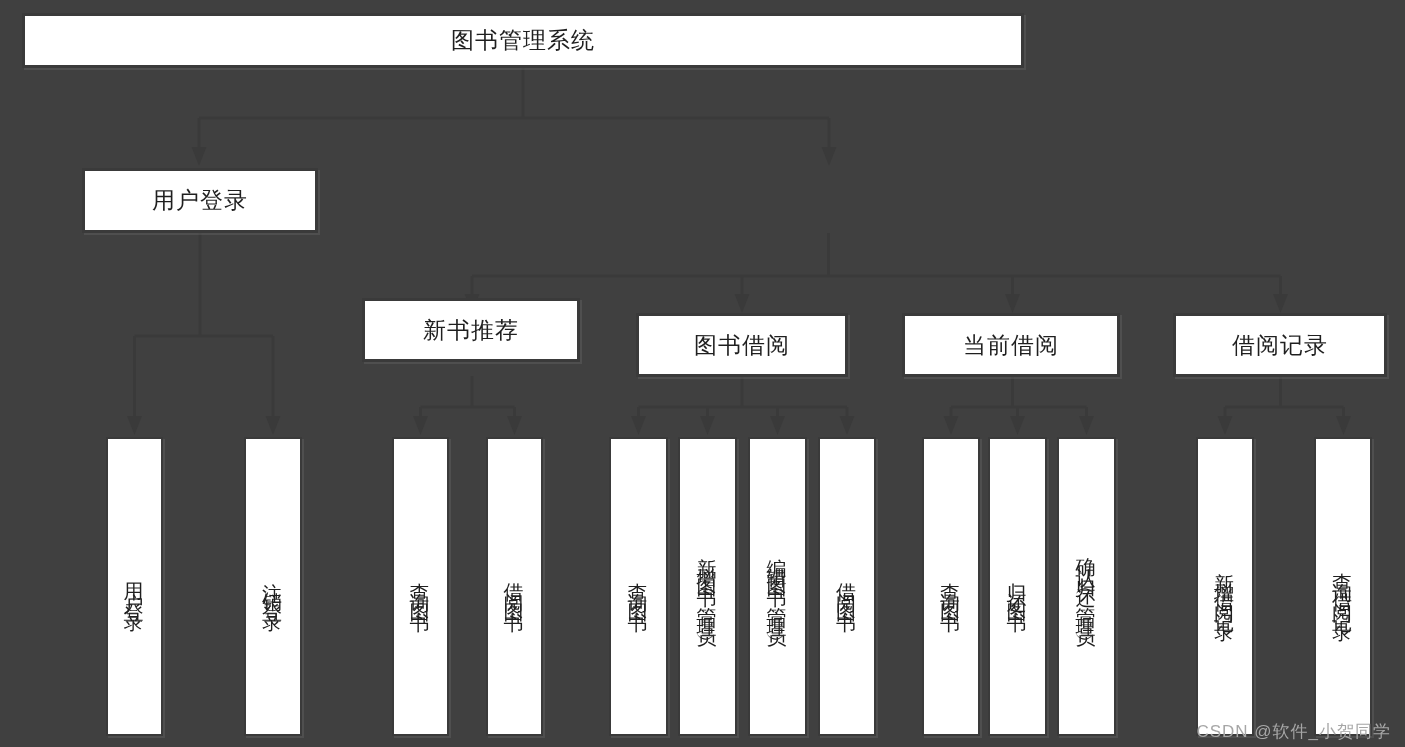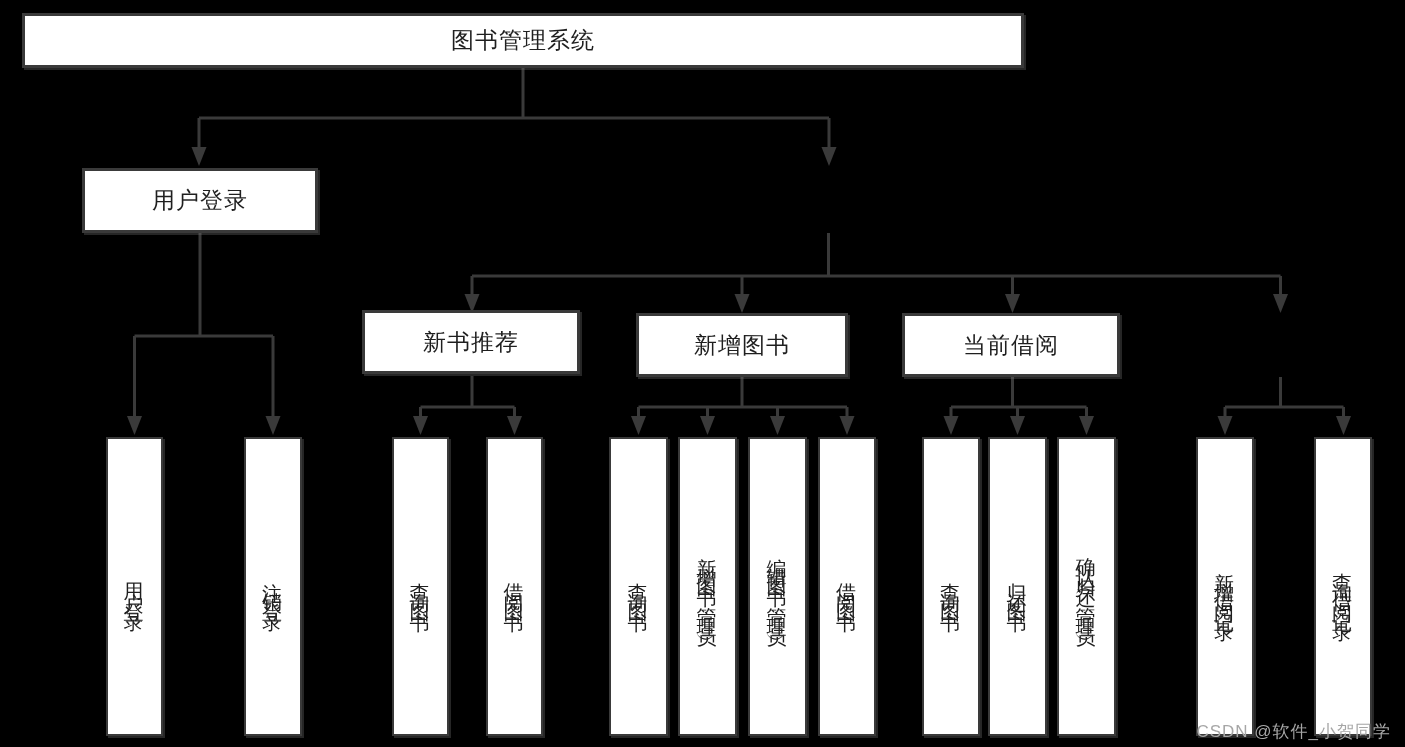--- a/index.html
+++ b/index.html
@@ -5,21 +5,21 @@
   html, body {
     margin: 0;
     padding: 0;
     background: #ffffff;
     font-family: "Liberation Sans", sans-serif;
   }
   .canvas {
     position: relative;
     width: 1405px;
     height: 747px;
-    background: #000000;
+    background: #404040;
     overflow: hidden;
   }
   .connectors {
     position: absolute;
     left: 0;
     top: 0;
     z-index: 1;
   }
   .node {
     position: absolute;
@@ -96,28 +96,31 @@
   </svg>
 
   <div class="node h" style="left:22px; top:13px; width:1002px; height:55px;">
     <span>图书管理系统</span>
   </div>
 
   <div class="node h" style="left:82px; top:168px; width:236px; height:65px;">
     <span>用户登录</span>
   </div>
 
-  <div class="node h" style="left:362px; top:310px; width:218px; height:64px;font-family:Liberation Mono, monospace;">
+  <div class="node h" style="left:362px; top:298px; width:218px; height:64px;font-family:Liberation Mono, monospace;">
     <span>新书推荐</span>
   </div>
   <div class="node h" style="left:636px; top:313px; width:212px; height:64px;">
-    <span>新增图书</span>
+    <span>图书借阅</span>
   </div>
   <div class="node h" style="left:902px; top:313px; width:218px; height:64px;text-align:right;">
     <span>当前借阅</span>
+  </div>
+  <div class="node h" style="left:1173px; top:313px; width:214px; height:64px;">
+    <span>借阅记录</span>
   </div>
 
   <div class="node leaf" style="left:106px; top:437px; width:57px; height:299px;">
     <span>用户登录</span>
   </div>
   <div class="node leaf" style="left:244px; top:437px; width:58px; height:299px;">
     <span>注销登录</span>
   </div>
 
   <div class="node leaf" style="left:392px; top:437px; width:57px; height:299px;">

